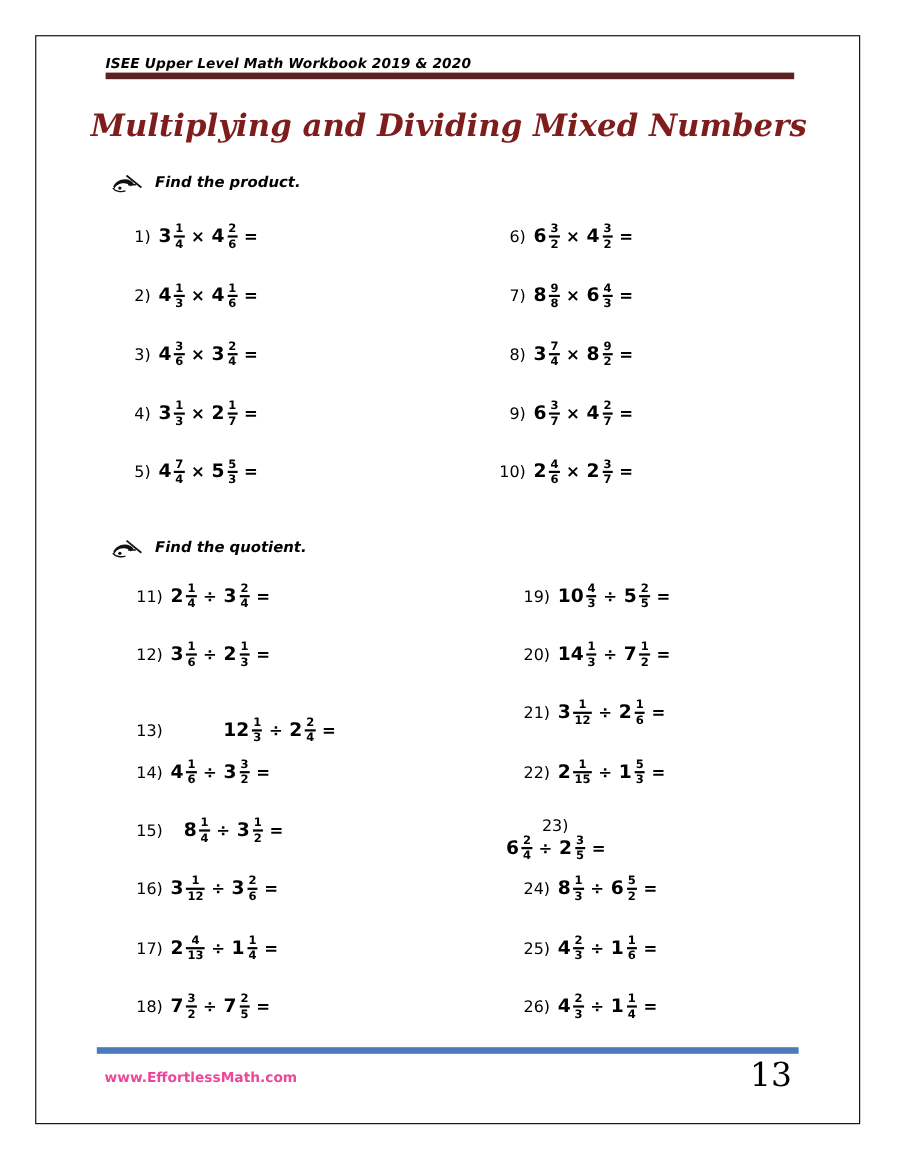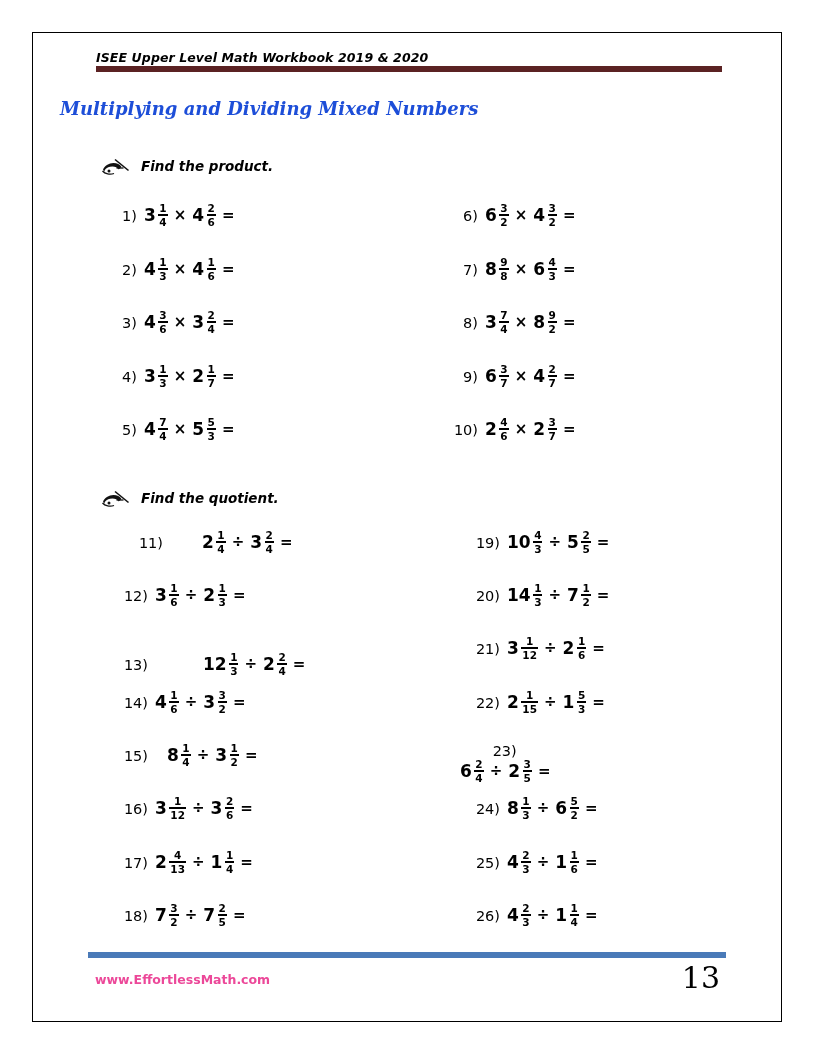--- a/index.html
+++ b/index.html
@@ -54,25 +54,26 @@
     width: 626px;
     height: 6px;
     background: #5B2223;
   }
 
   .worksheet-title {
     position: absolute;
     left: 60px;
     top: 98px;
     width: 696px;
+    text-align: center;
     font-family: "DejaVu Serif", serif;
     font-weight: bold;
     font-style: italic;
-    font-size: 18px;
-    color: #1d4ed8;
+    font-size: 28px;
+    color: #7f1d1d;
   }
 
   
   .section {
     position: absolute;
     left: 100px;
     display: flex;
     align-items: center;
     gap: 11px;
   }
@@ -445,21 +446,21 @@
             <span class="whole">2</span>
             <span class="frac">
               <span class="num">3</span>
               <span class="bar"></span>
               <span class="den">7</span>
             </span>
           </span>
           <span class="eq">=</span>
         </span>
       </div>
-      <div class="problem" style="left: 133px; top: 530px; gap: 32px;">
+      <div class="problem" style="left: 118px; top: 530px;">
         <span class="p-num" style="width: 30px;">11)</span>
         <span class="expr">
           <span class="mixed">
             <span class="whole">2</span>
             <span class="frac">
               <span class="num">1</span>
               <span class="bar"></span>
               <span class="den">4</span>
             </span>
           </span>

